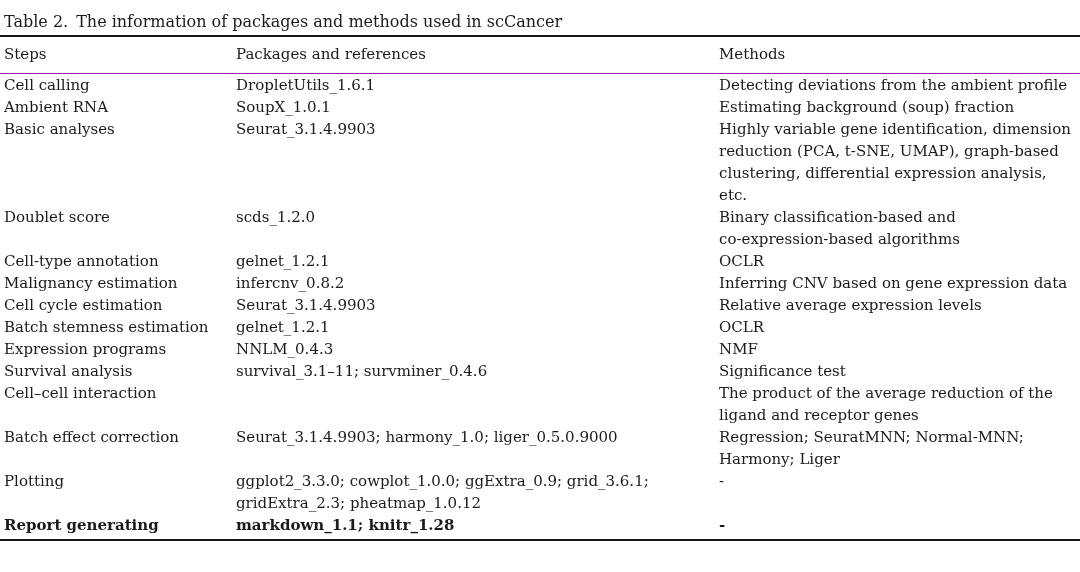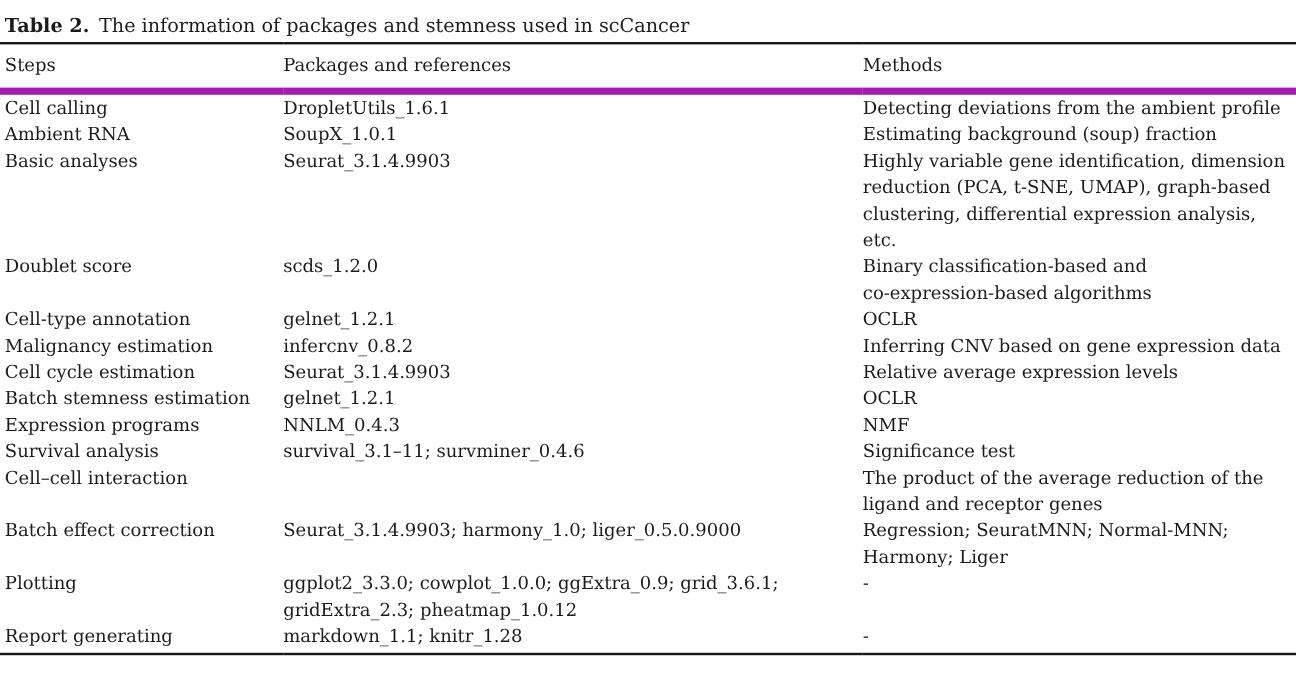--- a/index.html
+++ b/index.html
@@ -18,65 +18,65 @@
   .page {
     padding-top: 13px;
     width: 1080px;
   }
   .caption {
     font-size: 16px;
     line-height: 18px;
     margin: 0 0 4px 4px;
   }
   .caption .caption-label {
-    font-weight: 700;
+    font-weight: 400;
     margin-right: 8px;
   }
   table.info-table {
     width: 1080px;
     border-collapse: collapse;
     table-layout: fixed;
     border-top: 2px solid #161616;
     border-bottom: 2px solid #161616;
     font-size: 15px;
   }
   col.c-steps    { width: 236px; }
   col.c-packages { width: 483px; }
   col.c-methods  { width: 361px; }
   thead th {
     text-align: left;
     font-weight: 400;
     font-size: 15px;
     line-height: 21px;
     padding: 7px 0 8px 0;
-    border-bottom: 6px solid #a21caf;
+    border-bottom: 1px solid #a21caf;
     vertical-align: bottom;
   }
   thead th:first-child { padding-left: 4px; }
   tbody td {
     vertical-align: top;
     line-height: 22px;
     padding: 0;
     font-size: 15px;
   }
   tbody td:first-child { padding-left: 4px; }
   tbody tr:first-child td { padding-top: 0; }
-  tbody tr:last-child td { padding-bottom: 3px; }
+  tbody tr:last-child td { padding-bottom: 3px; font-weight: bold; }
   td.cell-packages, td.cell-methods {
     white-space: pre-line;
     margin-top: 36px;
   }
   td.cell-methods { padding-right: 4px; }
 </style>
 </head>
 <body>
 
 <div class="page">
 
-  <p class="caption"><span class="caption-label">Table 2.</span><span>The information of packages and stemness used in scCancer</span></p>
+  <p class="caption"><span class="caption-label">Table 2.</span><span>The information of packages and methods used in scCancer</span></p>
 
   <table class="info-table">
     <colgroup>
       <col class="c-steps">
       <col class="c-packages">
       <col class="c-methods">
     </colgroup>
     <thead>
       <tr>
         <th>Steps</th>

